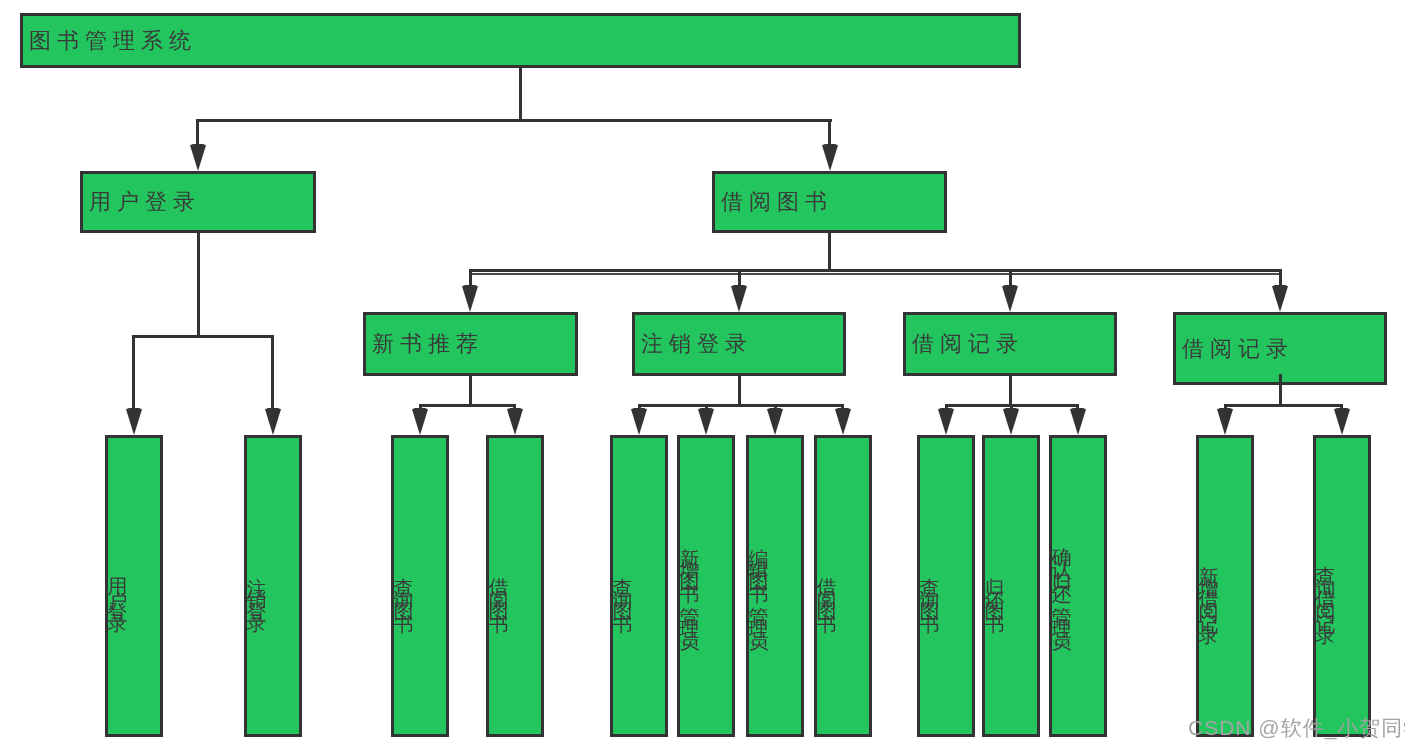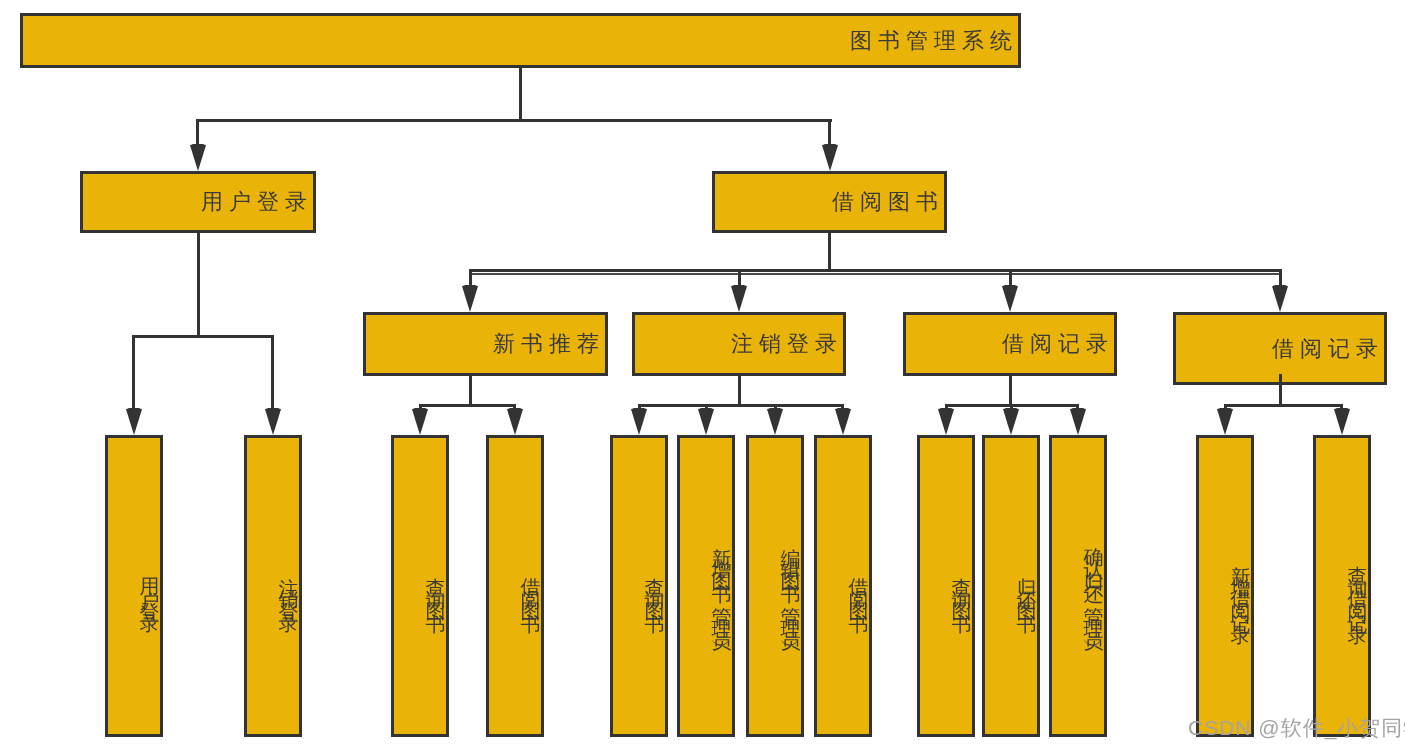--- a/index.html
+++ b/index.html
@@ -7,24 +7,24 @@
     position:relative;
     width:1405px;height:747px;
     background:#fff;
     font-family:"Liberation Sans","DejaVu Sans",sans-serif;
     overflow:hidden;
   }
   .box{
     position:absolute;
     box-sizing:border-box;
     border:3px solid #333333;
-    background:#eab308;
+    background:#22c55e;
     display:flex;
     align-items:center;
-    justify-content:flex-end;
+    justify-content:flex-start;
     color:#3a3a3a;
   }
   .box.h span{
     font-size:22px;
     letter-spacing:6px;
     text-indent:6px;
     white-space:nowrap;
     color:#3a3a3a;
   }
   .box.v span{
@@ -87,21 +87,21 @@
   <div class="line soft" style="left:469px;top:273px;width:813px;height:2px;"></div>
   <div class="line" style="left:469px;top:270px;width:3px;height:17px;"></div>
   <div class="ah" style="left:462px;top:285px;"></div>
   <div class="line" style="left:738px;top:270px;width:3px;height:17px;"></div>
   <div class="ah" style="left:731px;top:285px;"></div>
   <div class="line" style="left:1009px;top:270px;width:3px;height:17px;"></div>
   <div class="ah" style="left:1002px;top:285px;"></div>
   <div class="line" style="left:1279px;top:270px;width:3px;height:17px;"></div>
   <div class="ah" style="left:1272px;top:285px;"></div>
 
-  <div class="box h" style="left:363px;top:312px;width:245px;height:64px;">
+  <div class="box h" style="left:363px;top:312px;width:215px;height:64px;">
     <span>新书推荐</span>
   </div>
   <div class="box h" style="left:632px;top:312px;width:214px;height:64px;">
     <span>注销登录</span>
   </div>
   <div class="box h" style="left:903px;top:312px;width:214px;height:64px;">
     <span>借阅记录</span>
   </div>
   <div class="box h" style="left:1173px;top:312px;width:214px;height:73px;">
     <span>借阅记录</span>

